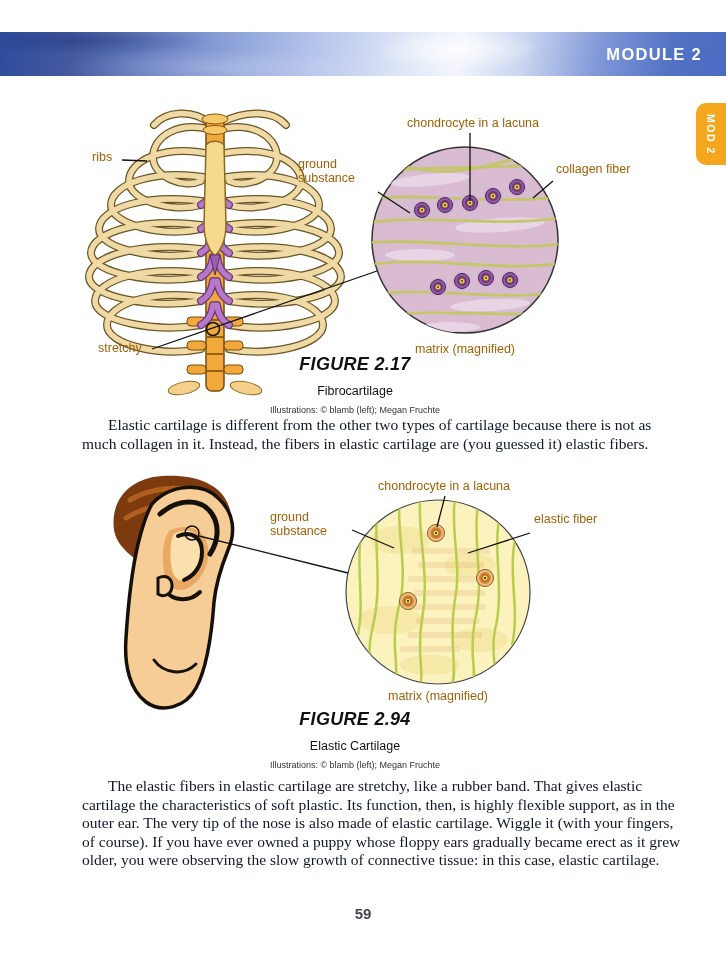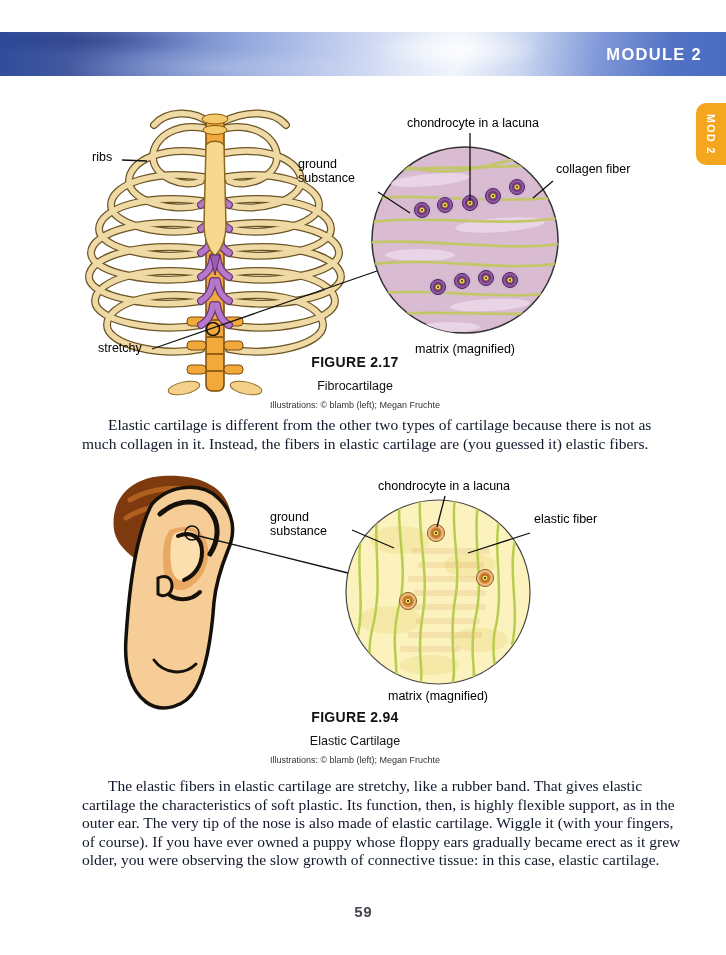--- a/index.html
+++ b/index.html
@@ -15,34 +15,34 @@
       radial-gradient(ellipse 220px 26px at 30% 80%, rgba(255,255,255,.20), rgba(255,255,255,0) 70%),
       radial-gradient(ellipse 180px 20px at 12% 20%, rgba(20,40,110,.35), rgba(20,40,110,0) 70%);}
   .banner-title{position:absolute;right:24px;top:13px;font-weight:bold;font-size:16.5px;
     color:#ffffff;letter-spacing:1.3px;}
   
   .mod-tab{position:absolute;right:0;top:103px;width:30px;height:62px;background:#f4a71e;
     border-radius:10px 0 0 10px;display:flex;align-items:center;justify-content:center;}
   .mod-tab span{writing-mode:vertical-rl;text-orientation:mixed;font-weight:bold;
     font-size:10.5px;color:#ffffff;letter-spacing:1.5px;}
   
-  .lbl{position:absolute;font-size:12.5px;line-height:14px;color:#000000;}
+  .lbl{position:absolute;font-size:12.5px;line-height:14px;color:#a16207;}
   .lbl.center{text-align:center;}
   .lbl.right{text-align:left;}
   
   .caption{position:absolute;text-align:center;color:#111;}
-  .caption .t{font-weight:bold;font-size:14px;letter-spacing:.3px;}
+  .caption .t{font-weight:bold;font-size:18px;letter-spacing:.3px;font-style:italic;}
   .caption .s{font-size:12.5px;margin-top:9px;}
   .caption .c{font-size:9px;margin-top:7px;color:#333;}
   
   .body{position:absolute;margin:16px;font-family:"Liberation Serif","DejaVu Serif",serif;
     font-size:15.5px;line-height:18.6px;color:#0f172a;text-indent:26px;}
   
   .pageno{position:absolute;top:905px;left:0;width:726px;text-align:center;
-    font-weight:bold;font-size:15px;color:#45454f;font-family:Liberation Mono, monospace;}
+    font-weight:bold;font-size:15px;color:#45454f;}
   svg{position:absolute;}
 </style>
 </head>
 <body>
 
 <div class="page">
 
   <div class="banner">
     <div class="swirl"></div>
     <div class="banner-title">MODULE 2</div>

